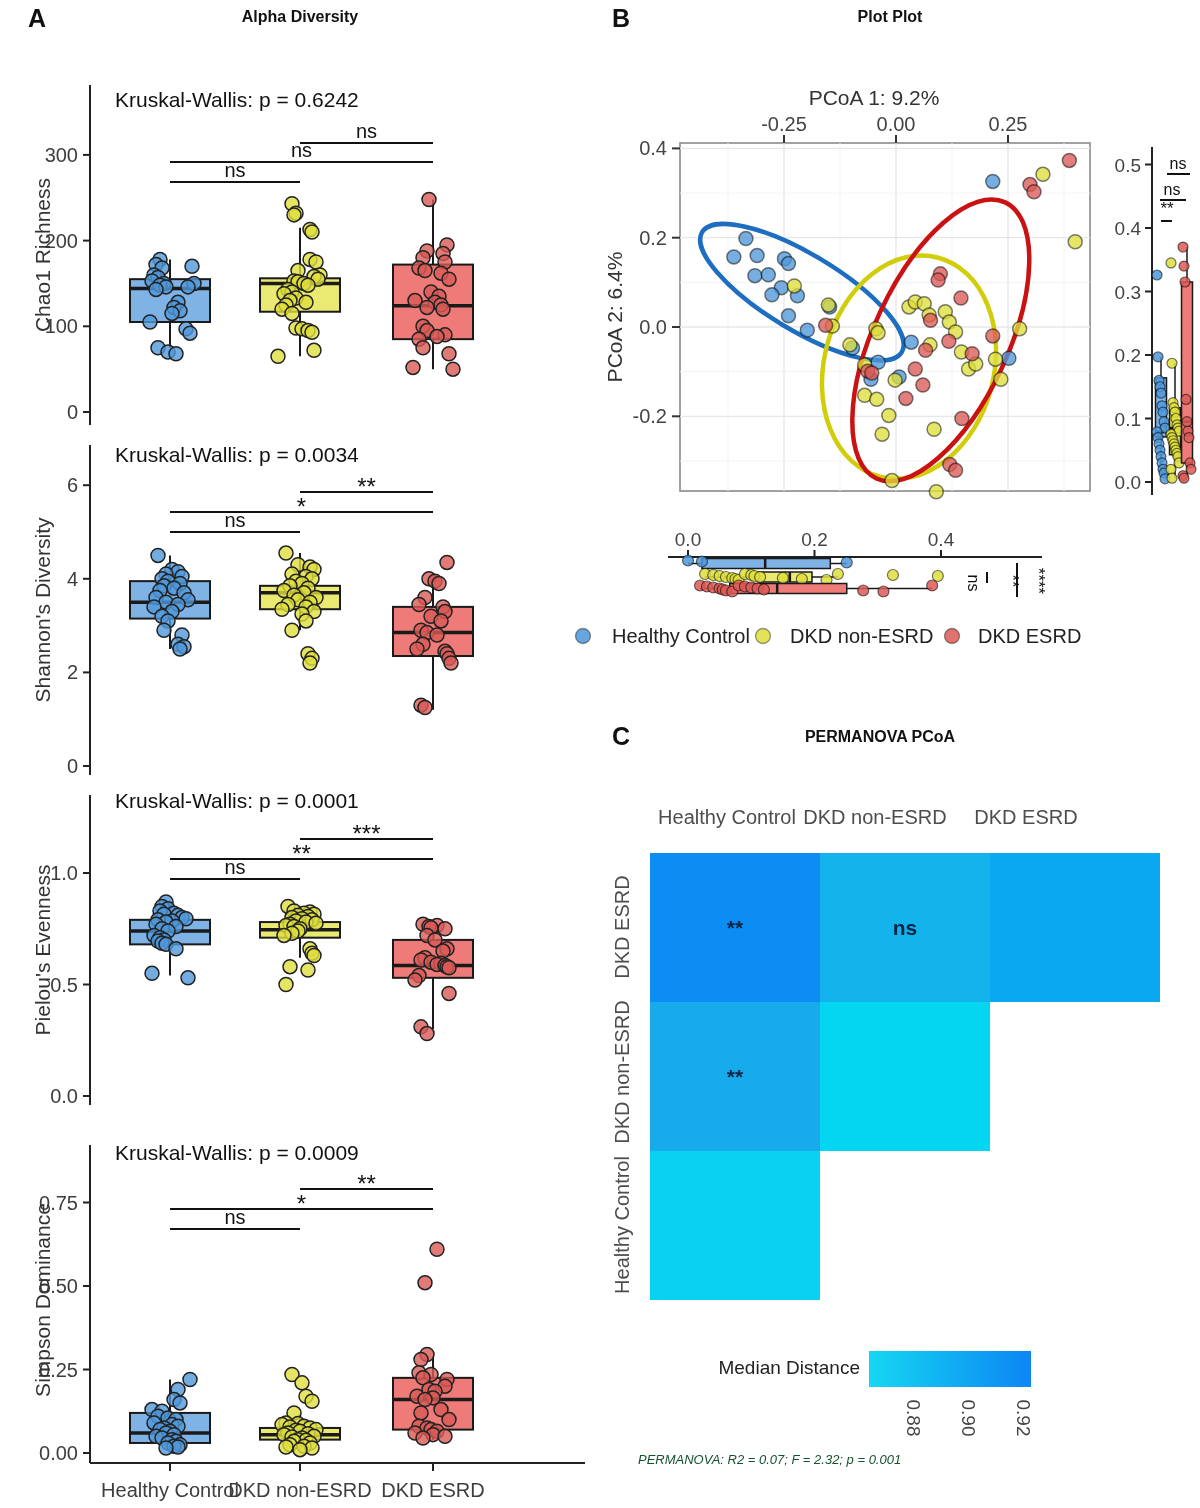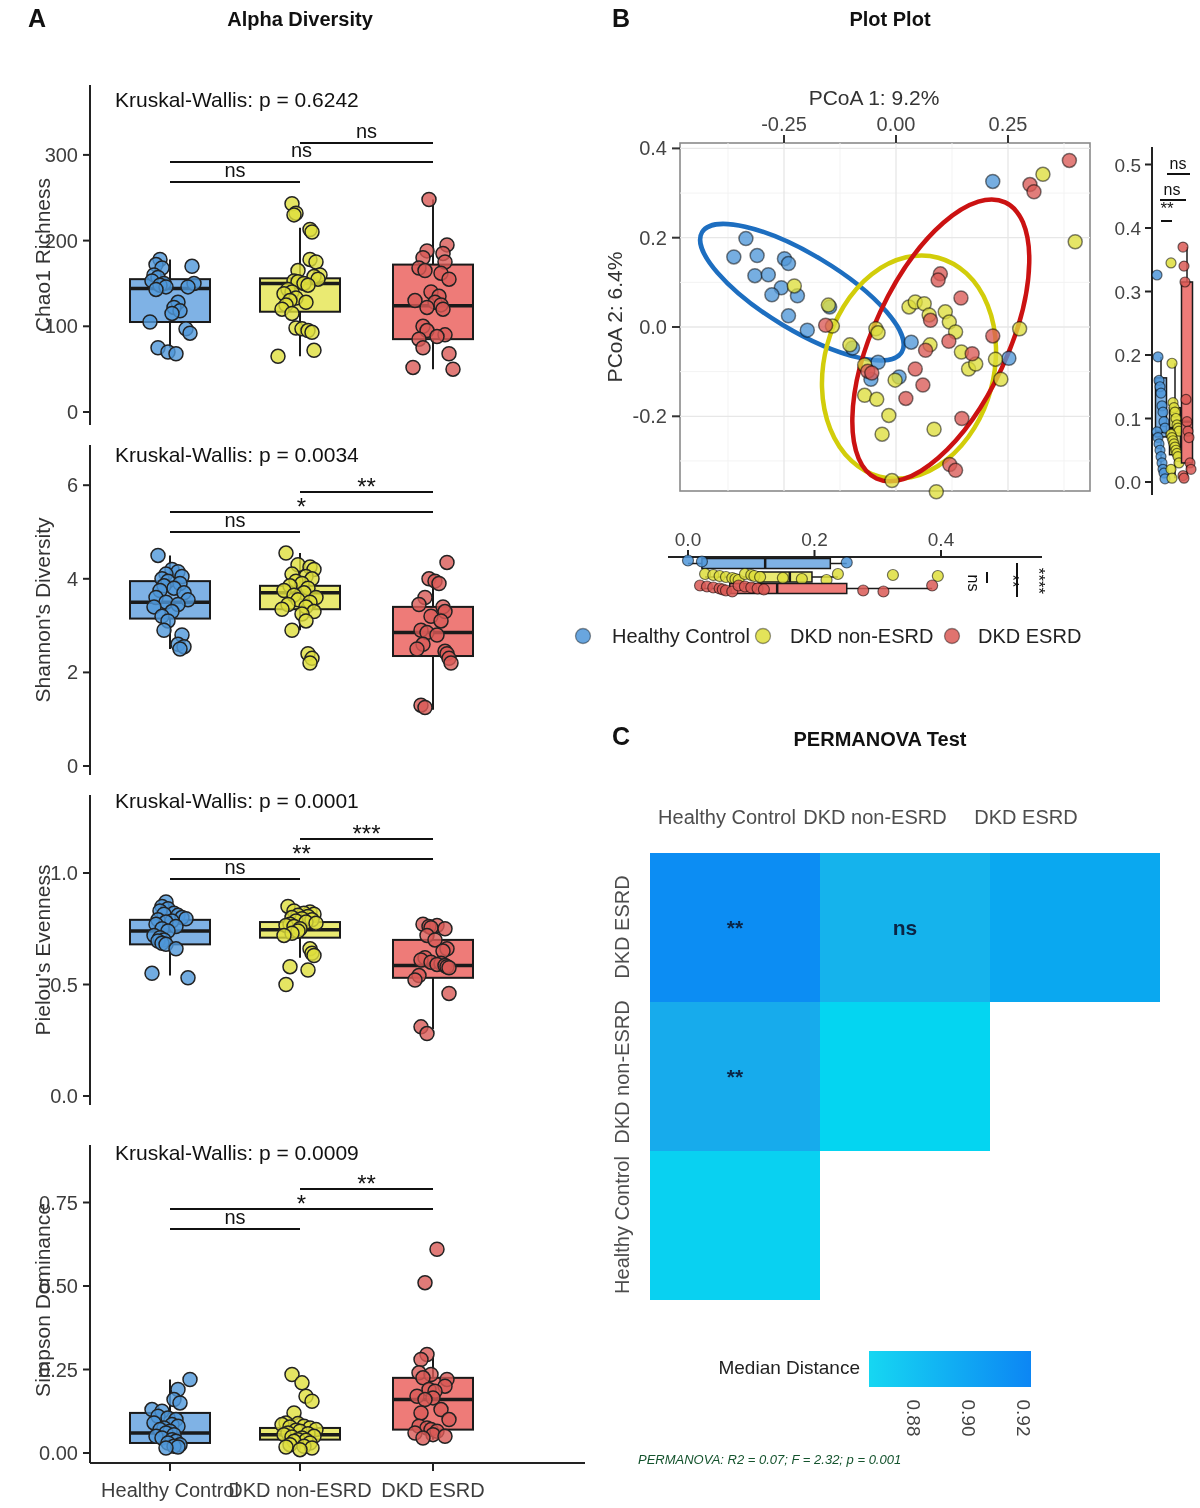--- a/index.html
+++ b/index.html
@@ -1,21 +1,21 @@
 <!DOCTYPE html>
 <html><head>
 <meta charset="utf-8">
 <style>
   html,body{margin:0;padding:0;background:#ffffff;}
   body{width:1200px;height:1508px;position:relative;font-family:"Liberation Sans",sans-serif;}
   #figure-root{position:absolute;left:0;top:0;width:1200px;height:1508px;background:#fff;}
   svg{position:absolute;left:0;top:0;}
   svg text{font-family:"Liberation Sans",sans-serif;}
   .panel-letter{position:absolute;font-size:25px;font-weight:bold;color:#111;}
-  .panel-title{position:absolute;font-size:20px;font-weight:bold;color:#111;text-align:center;white-space:nowrap;transform:translateX(-50%);}
+  .panel-title{position:absolute;font-size:16px;font-weight:bold;color:#111;text-align:center;white-space:nowrap;transform:translateX(-50%);}
   .hm-cell{position:absolute;display:flex;align-items:center;justify-content:center;}
   .hm-cell span{font-size:21px;font-weight:600;color:#0b2545;}
   .hm-colhead{position:absolute;font-size:20px;color:#4d4d4d;white-space:nowrap;transform:translateX(-50%);}
   .hm-rowlab{position:absolute;font-size:20px;color:#4d4d4d;white-space:nowrap;transform:translate(-50%,-50%) rotate(-90deg);}
   .cb-label{position:absolute;font-size:19px;color:#222;white-space:nowrap;transform:translateX(-100%);}
   .cb-bar{position:absolute;}
   .cb-tick{position:absolute;width:2px;height:7px;background:#eafcff;}
   .cb-ticklab{position:absolute;font-size:19px;color:#444;white-space:nowrap;transform:translate(-50%,-50%) rotate(90deg);}
   .footer-line{position:absolute;font-size:13px;font-style:italic;color:#14532d;white-space:nowrap;}
 </style>
@@ -703,21 +703,21 @@
       </g>
     </svg>
 
   <div class="panel-letter" style="left:28px;top:4px;">A</div>
   <div class="panel-title" style="left:300px;top:8px;">Alpha Diversity</div>
 
   <div class="panel-letter" style="left:612px;top:4px;">B</div>
   <div class="panel-title" style="left:890px;top:8px;">Plot Plot</div>
 
   <div class="panel-letter" style="left:612px;top:722px;">C</div>
-  <div class="panel-title" style="left:880px;top:728px;">PERMANOVA Test</div>
+  <div class="panel-title" style="left:880px;top:728px;">PERMANOVA PCoA</div>
 
   <div id="heatmap-layer">
       <div class="hm-colhead" style="left: 727px; top: 806px;">Healthy Control</div>
       <div class="hm-colhead" style="left: 875px; top: 806px;">DKD non-ESRD</div>
       <div class="hm-colhead" style="left: 1026px; top: 806px;">DKD ESRD</div>
       <div class="hm-rowlab" style="left: 622px; top: 927px;">DKD ESRD</div>
       <div class="hm-rowlab" style="left: 622px; top: 1072px;">DKD non-ESRD</div>
       <div class="hm-rowlab" style="left: 622px; top: 1225px;">Healthy Control</div>
       <div class="hm-cell" style="left: 650px; top: 853px; width: 170px; height: 149px; background: rgb(12, 141, 243);">
         <span>**</span>

